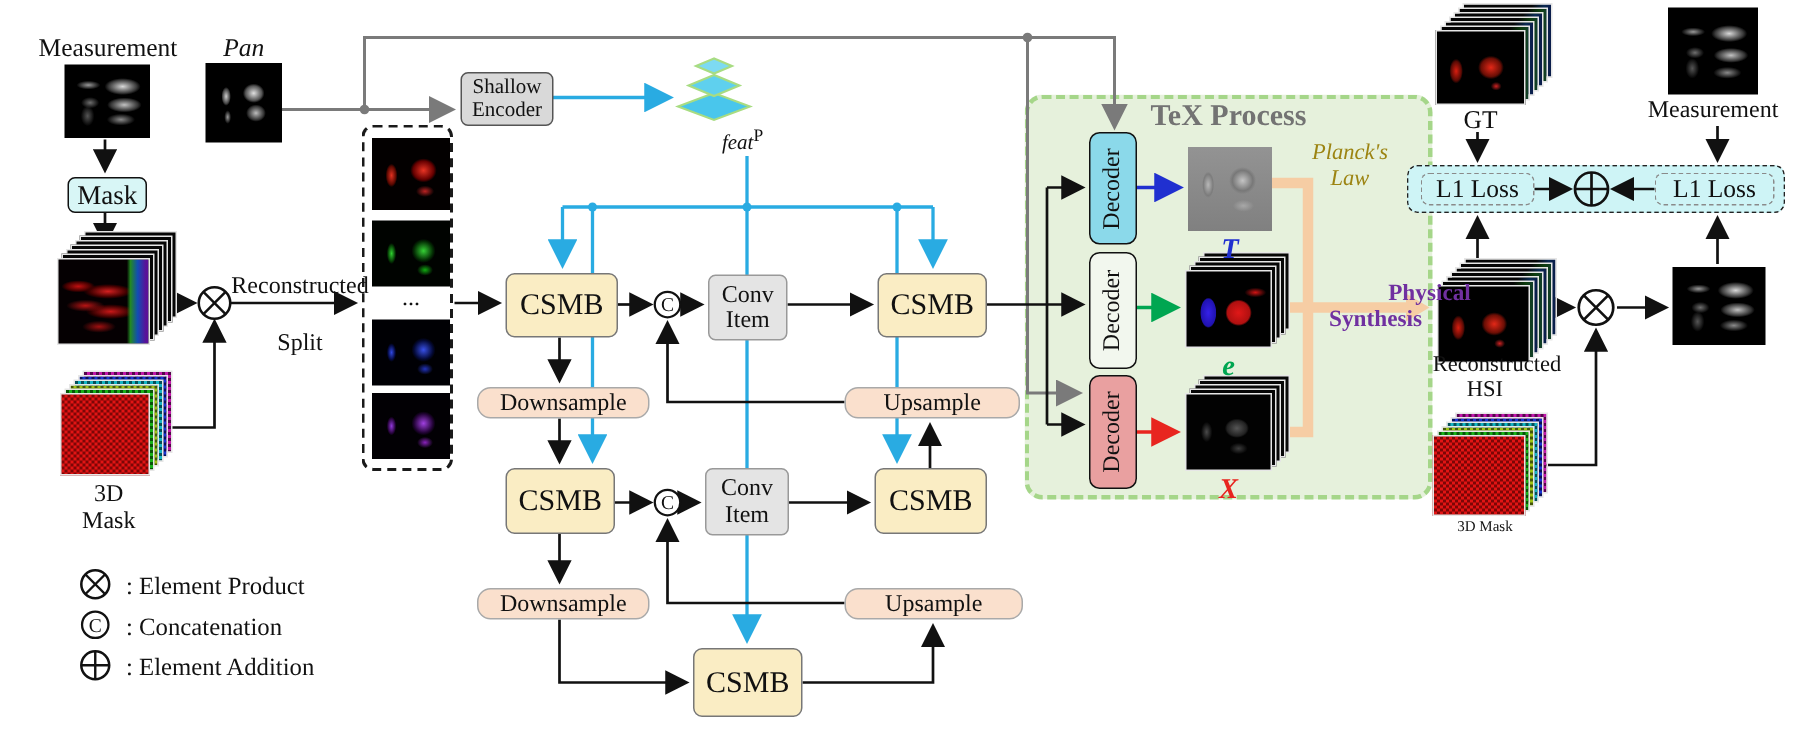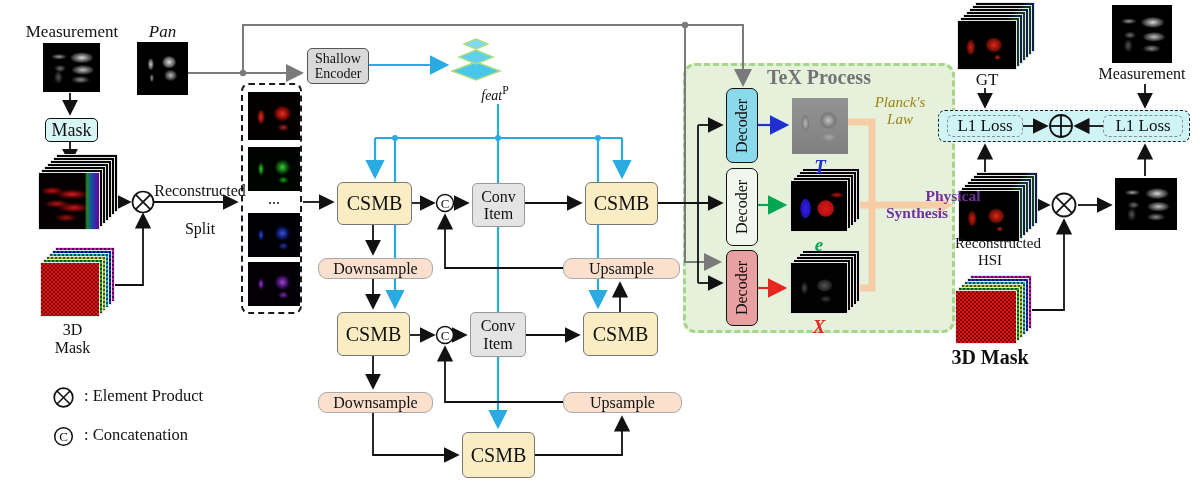--- a/index.html
+++ b/index.html
@@ -84,21 +84,21 @@
   .gt-b1{background:linear-gradient(90deg,#050505 78%,#0d3d0d 92%,#123f2a);}
   .gt-b2{background:linear-gradient(90deg,#050505 78%,#0a2a52 92%,#0a1c4a);}
   .nz-red{background:repeating-conic-gradient(#e21414 0% 25%,#7c0606 0% 50%) 0 0/4px 4px,
           repeating-conic-gradient(rgba(255,130,130,.5) 0% 25%,rgba(40,0,0,.5) 0% 50%) 1px 1px/3px 3px,#900;}
   .nz-green{background:repeating-conic-gradient(#18b218 0% 25%,#085208 0% 50%) 0 0/4px 4px;}
   .nz-yg{background:repeating-conic-gradient(#9ec414 0% 25%,#44560a 0% 50%) 0 0/4px 4px;}
   .nz-cyan{background:repeating-conic-gradient(#14b4c4 0% 25%,#064e56 0% 50%) 0 0/4px 4px;}
   .nz-blue{background:repeating-conic-gradient(#1834d4 0% 25%,#081256 0% 50%) 0 0/4px 4px;}
   .nz-mag{background:repeating-conic-gradient(#c216aa 0% 25%,#54064a 0% 50%) 0 0/4px 4px;}
   .legend{position:absolute;left:52px;top:374px;z-index:4;}
-  .lg-row{display:flex;align-items:flex-start;gap:9px;height:27px;font-size:16.5px;margin-top:12px;}
+  .lg-row{display:flex;align-items:flex-end;gap:9px;height:27px;font-size:16.5px;}
   .feat-lbl{position:absolute;left:462px;top:84px;width:66px;text-align:center;font-size:14px;z-index:4;}
   .planck{position:absolute;text-align:center;font-style:italic;font-size:15px;color:#9c8412;z-index:4;line-height:1.12;}
   .phys{position:absolute;text-align:center;font-weight:bold;font-size:15.5px;color:#7030a0;z-index:4;line-height:1.1;}
   .vout{font-weight:bold;font-style:italic;font-size:19px;z-index:4;position:absolute;text-align:center;}
 </style>
 </head>
 <body>
 
 <div class="canvas">
 
@@ -266,20 +266,28 @@
         </svg>
       <span>: Element Product</span>
     </div>
     <div class="lg-row">
       <svg width="23" height="23">
           <circle cx="11.5" cy="11.5" r="8.8" fill="none" stroke="#111" stroke-width="1.5"></circle>
           <text x="11.5" y="16.2" font-size="13" text-anchor="middle" fill="#111">C</text>
         </svg>
       <span>: Concatenation</span>
     </div>
+    <div class="lg-row">
+      <svg width="23" height="23">
+          <circle cx="11.5" cy="11.5" r="9.3" fill="none" stroke="#111" stroke-width="1.7"></circle>
+          <line x1="11.5" y1="2.5" x2="11.5" y2="20.5" stroke="#111" stroke-width="1.6"></line>
+          <line x1="2.5" y1="11.5" x2="20.5" y2="11.5" stroke="#111" stroke-width="1.6"></line>
+        </svg>
+      <span>: Element Addition</span>
+    </div>
   </div>
 
   <div class="lbl" style="left:137px;top:22px;width:51px;font-style:italic;">Pan</div>
   <div class="img img-pan" style="left:137px;top:42px;width:51px;height:53px;"></div>
   <div class="box shallow" style="left:307px;top:48px;width:62px;height:36px;">
     <div>
         <div>Shallow</div>
         <div>Encoder</div>
       </div>
   </div>
@@ -383,15 +391,15 @@
   <div class="img img-measA" style="left:1115px;top:178px;width:62px;height:52px;"></div>
 
   <div class="stack" style="left:955px;top:275px;">
     <div class="ly nz-mag" style="left:15px;top:0;width:62px;height:54px;"></div>
     <div class="ly nz-blue" style="left:12px;top:3px;width:62px;height:54px;"></div>
     <div class="ly nz-cyan" style="left:9px;top:6px;width:62px;height:54px;"></div>
     <div class="ly nz-yg" style="left:6px;top:9px;width:62px;height:54px;"></div>
     <div class="ly nz-green" style="left:3px;top:12px;width:62px;height:54px;"></div>
     <div class="ly nz-red" style="left:0;top:15px;width:62px;height:54px;"></div>
   </div>
-  <div class="lbl" style="left:945px;top:346px;width:90px;font-size:20px;font-weight:bold;">3D Mask</div>
+  <div class="lbl" style="left:945px;top:346px;width:90px;font-size:10px;">3D Mask</div>
 
 </div>
 
 </body></html>

